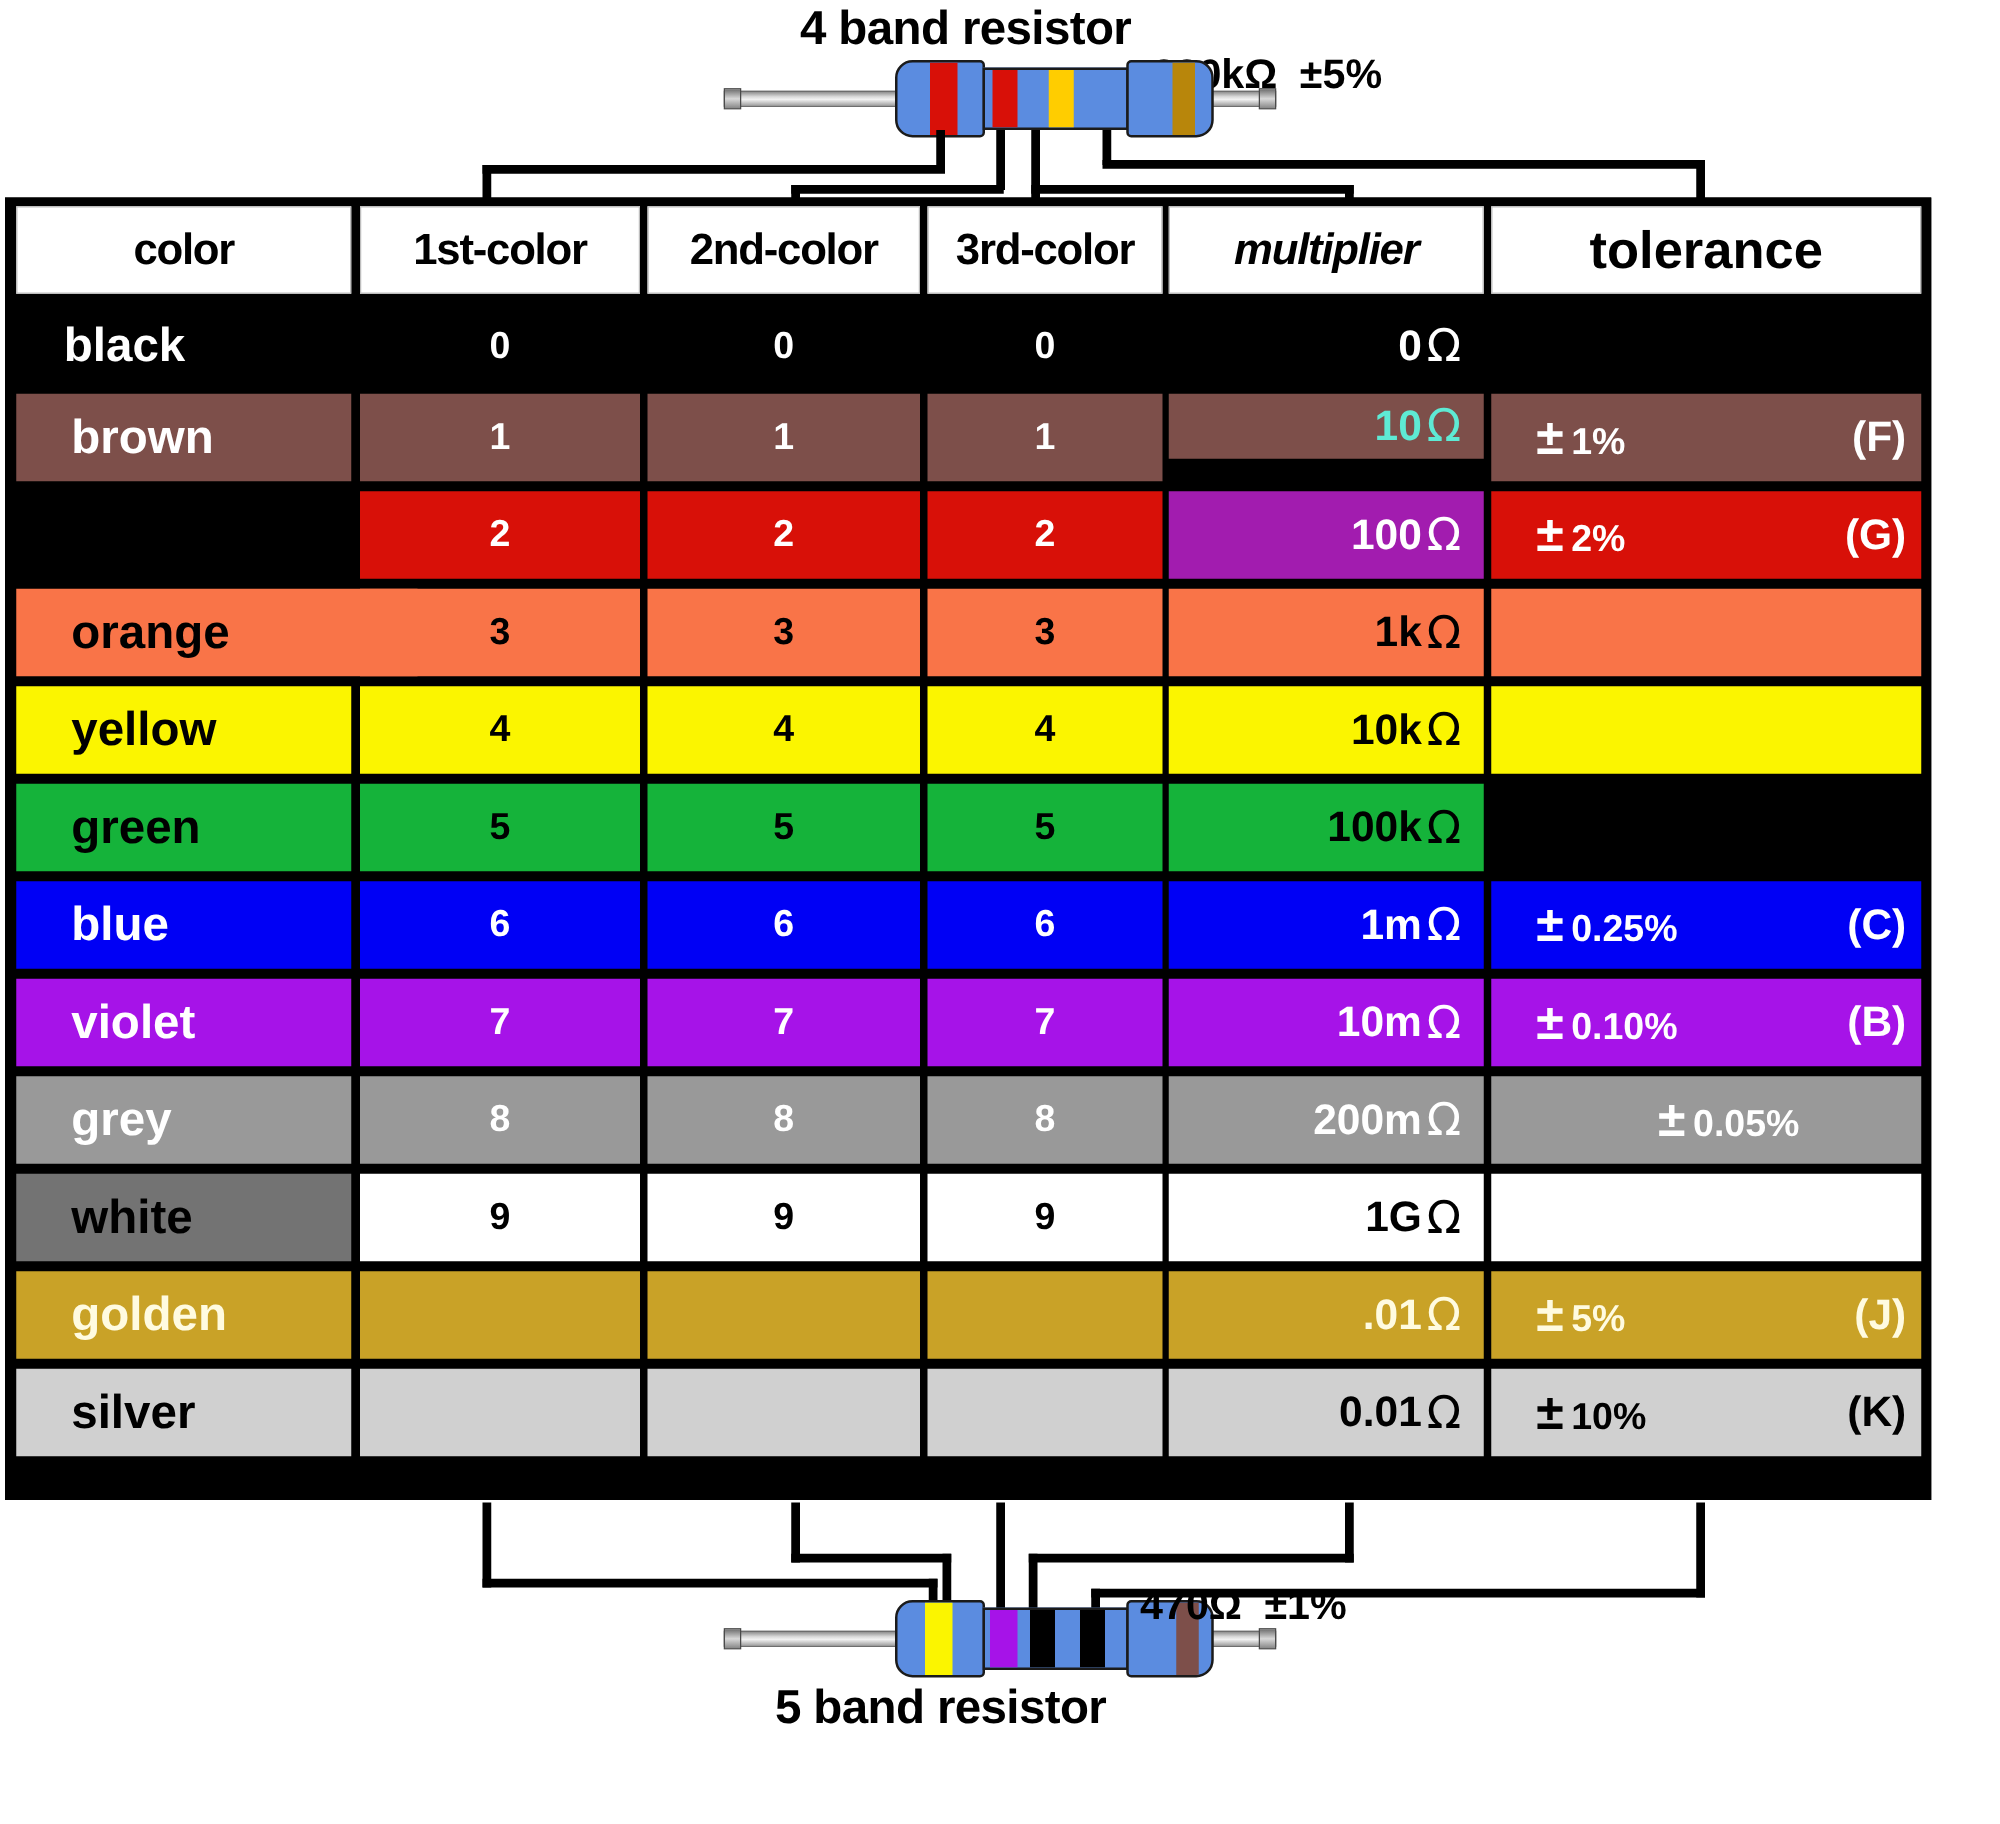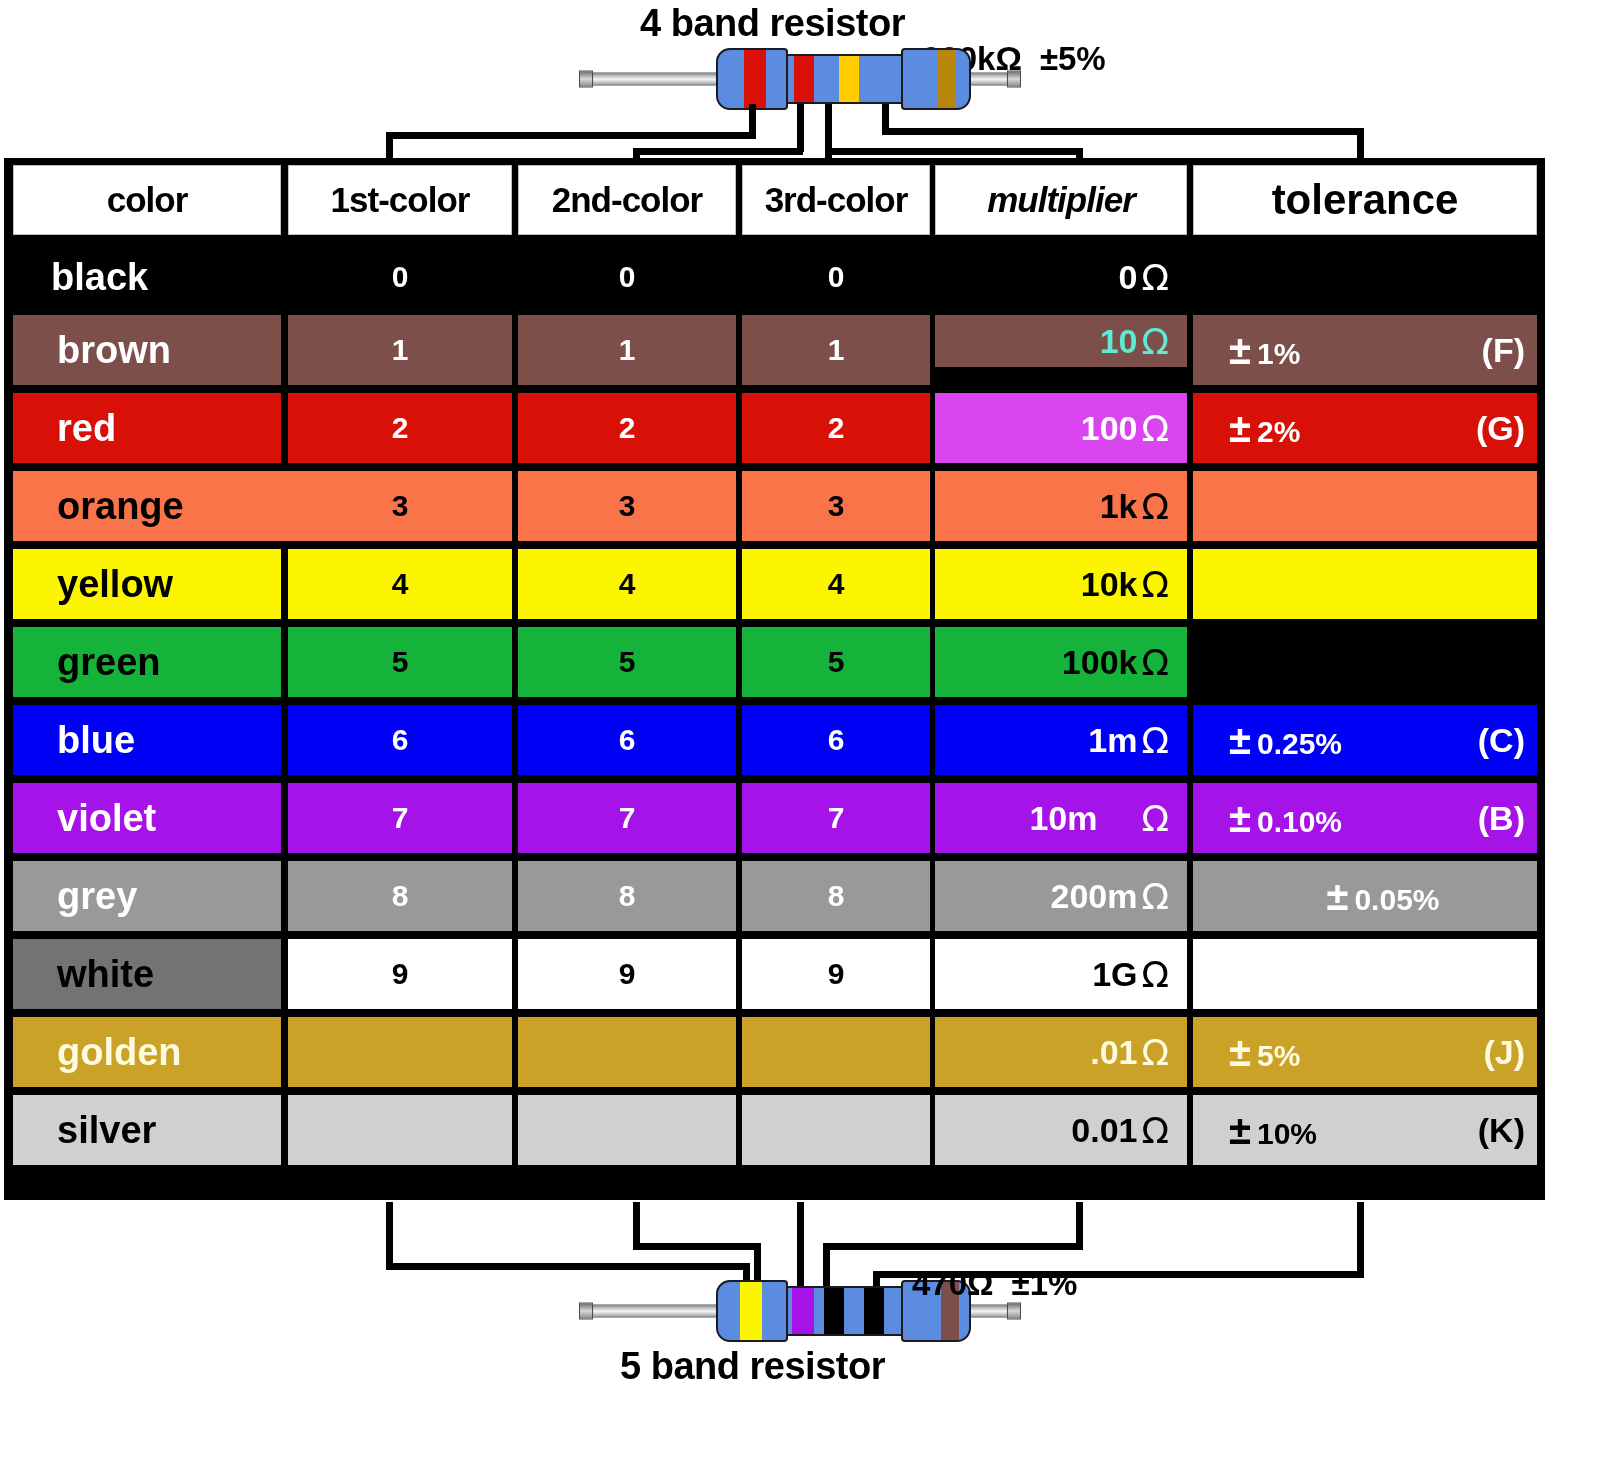--- a/index.html
+++ b/index.html
@@ -202,25 +202,24 @@
           <div class="cell c-mult" style="left: 928px; top: 4px; width: 252px; height: 52px; background: rgb(125, 79, 74); color: #5eead4;">
             <span>10</span>
             <span class="ohm-m">Ω</span>
           </div>
           <div class="cell c-tol" style="left: 1186px; top: 4px; width: 344px; height: 70px; background: rgb(125, 79, 74); color: rgb(255, 255, 255); justify-content: flex-start; padding-left: 36px;">
             <span><span class="plusminus">±</span><span class="pct">1%</span></span>
             <span style="margin-left: auto; padding-right: 12px;">(F)</span>
           </div>
         </div>
         <div class="row" style="top: 228px; height: 78px;">
-          <div class="cell c-name" style="left: 6px; top: 4px; width: 268px; height: 70px; background: rgb(216, 16, 8); color: rgb(255, 255, 255);">red</div>
           <div class="cell c-digit" style="left: 281px; top: 4px; width: 224px; height: 70px; background: rgb(216, 16, 8); color: rgb(255, 255, 255);">2</div>
           <div class="cell c-digit" style="left: 511px; top: 4px; width: 218px; height: 70px; background: rgb(216, 16, 8); color: rgb(255, 255, 255);">2</div>
           <div class="cell c-digit" style="left: 735px; top: 4px; width: 188px; height: 70px; background: rgb(216, 16, 8); color: rgb(255, 255, 255);">2</div>
-          <div class="cell c-mult" style="left: 928px; top: 4px; width: 252px; height: 70px; background: #d946ef; color: rgb(255, 255, 255);">
+          <div class="cell c-mult" style="left: 928px; top: 4px; width: 252px; height: 70px; background: #a21caf; color: rgb(255, 255, 255);">
             <span>100</span>
             <span class="ohm-m">Ω</span>
           </div>
           <div class="cell c-tol" style="left: 1186px; top: 4px; width: 344px; height: 70px; background: rgb(216, 16, 8); color: rgb(255, 255, 255); justify-content: flex-start; padding-left: 36px;">
             <span><span class="plusminus">±</span><span class="pct">2%</span></span>
             <span style="margin-left: auto; padding-right: 12px;">(G)</span>
           </div>
         </div>
         <div class="row" style="top: 306px; height: 78px;">
           <div class="cell c-name" style="left: 6px; top: 4px; width: 321px; height: 70px; background: rgb(249, 116, 72); color: rgb(0, 0, 0);">orange</div>
@@ -266,21 +265,21 @@
           <div class="cell c-tol" style="left: 1186px; top: 4px; width: 344px; height: 70px; background: rgb(0, 0, 245); color: rgb(255, 255, 255); justify-content: flex-start; padding-left: 36px;">
             <span><span class="plusminus">±</span><span class="pct">0.25%</span></span>
             <span style="margin-left: auto; padding-right: 12px;">(C)</span>
           </div>
         </div>
         <div class="row" style="top: 618px; height: 78px;">
           <div class="cell c-name" style="left: 6px; top: 4px; width: 268px; height: 70px; background: rgb(166, 19, 232); color: rgb(255, 255, 255);">violet</div>
           <div class="cell c-digit" style="left: 281px; top: 4px; width: 224px; height: 70px; background: rgb(166, 19, 232); color: rgb(255, 255, 255);">7</div>
           <div class="cell c-digit" style="left: 511px; top: 4px; width: 218px; height: 70px; background: rgb(166, 19, 232); color: rgb(255, 255, 255);">7</div>
           <div class="cell c-digit" style="left: 735px; top: 4px; width: 188px; height: 70px; background: rgb(166, 19, 232); color: rgb(255, 255, 255);">7</div>
-          <div class="cell c-mult" style="left: 928px; top: 4px; width: 252px; height: 70px; background: rgb(166, 19, 232); color: rgb(255, 255, 255); gap: 40px;">
+          <div class="cell c-mult" style="left: 928px; top: 4px; width: 252px; height: 70px; background: rgb(166, 19, 232); color: rgb(255, 255, 255);">
             <span>10m</span>
             <span class="ohm-m">Ω</span>
           </div>
           <div class="cell c-tol" style="left: 1186px; top: 4px; width: 344px; height: 70px; background: rgb(166, 19, 232); color: rgb(255, 255, 255); justify-content: flex-start; padding-left: 36px;">
             <span><span class="plusminus">±</span><span class="pct">0.10%</span></span>
             <span style="margin-left: auto; padding-right: 12px;">(B)</span>
           </div>
         </div>
         <div class="row" style="top: 696px; height: 78px;">
           <div class="cell c-name" style="left: 6px; top: 4px; width: 268px; height: 70px; background: rgb(153, 153, 153); color: rgb(255, 255, 255);">grey</div>

